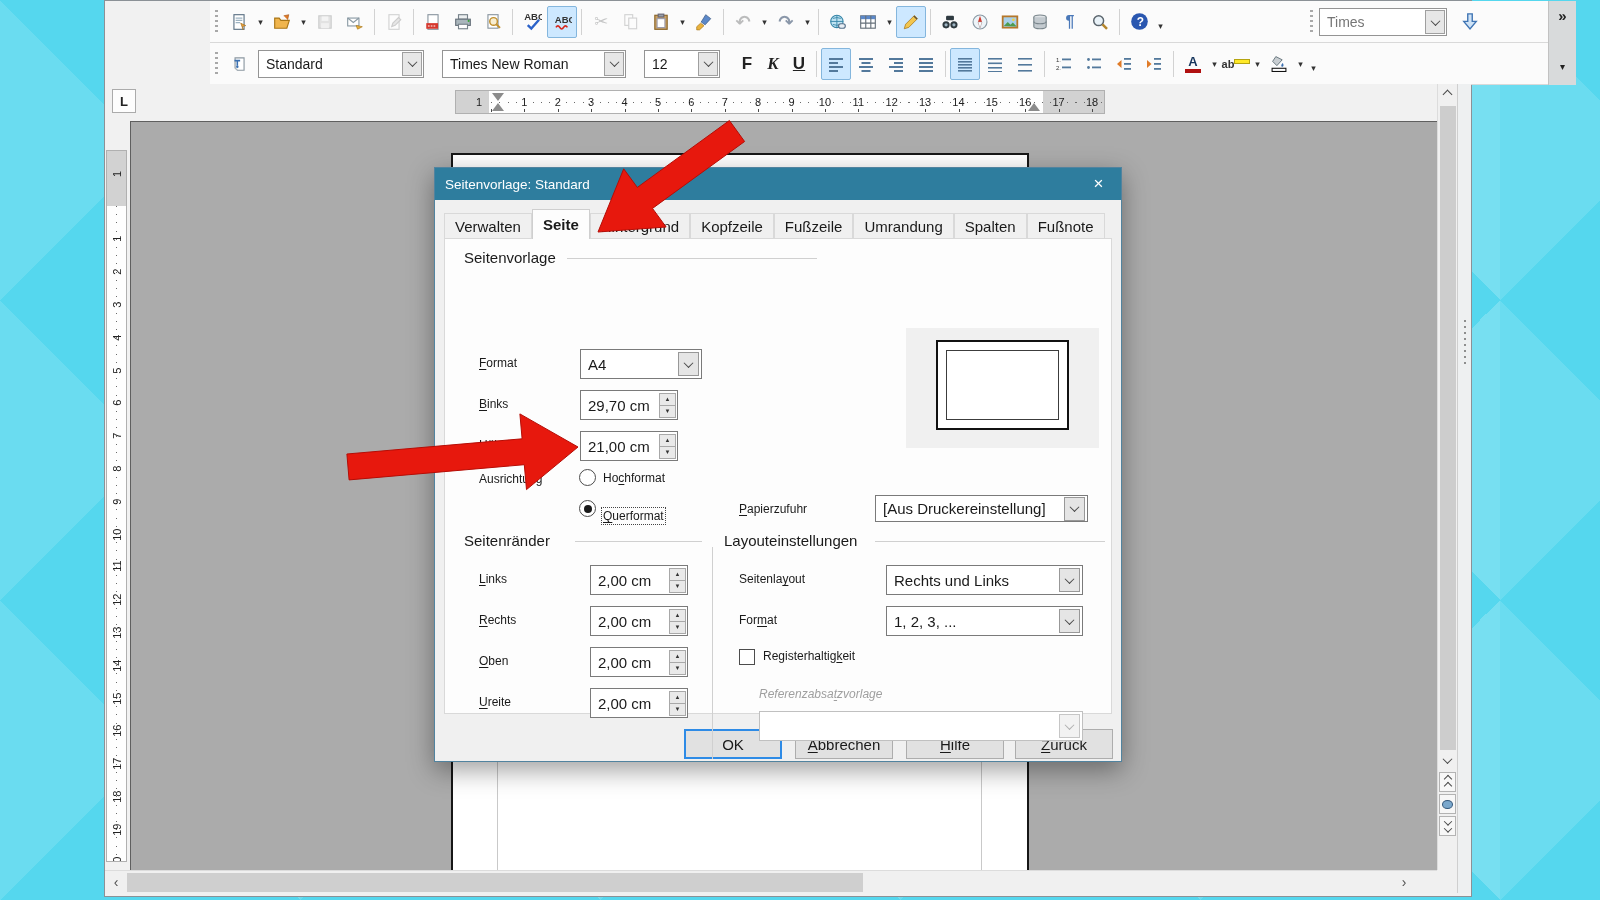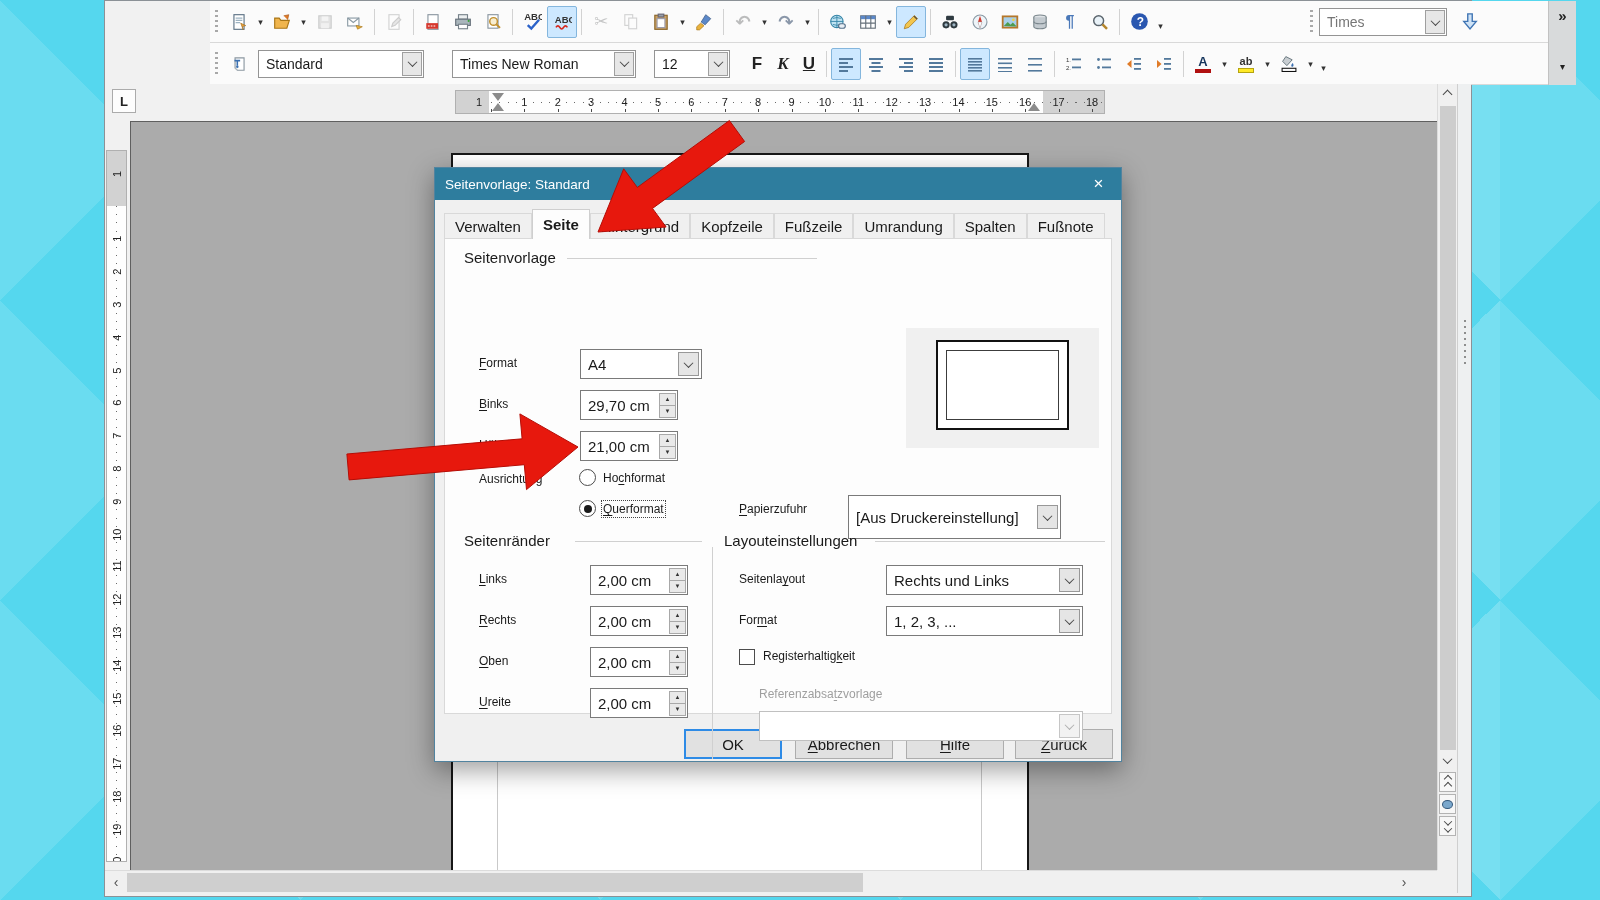--- a/index.html
+++ b/index.html
@@ -99,35 +99,35 @@
   .closebtn{position:absolute;right:0;top:0;width:45px;height:32px;display:flex;align-items:center;justify-content:center;
     color:#fff;font-size:17px;}
   .tabs{position:absolute;left:9px;top:44px;right:9px;height:27px;display:flex;align-items:flex-end;}
   .tab{height:26px;padding:0 10px;display:flex;align-items:center;background:#f0f0f0;border:1px solid #d9d9d9;
     border-bottom:none;margin-right:0;font-size:15px;box-sizing:border-box;position:relative;}
   .tab.active{background:#fdfdfd;font-weight:bold;height:30px;z-index:3;border-color:#cfcfcf;}
   .tabpage{position:absolute;left:9px;top:70px;right:9px;height:476px;background:#fdfdfd;border:1px solid #d9d9d9;box-sizing:border-box;z-index:1;}
   .legend{position:absolute;font-size:15px;color:#1a1a1a;white-space:nowrap;}
   .gline{position:absolute;height:1px;background:#d0d0d0;}
   .lbl{position:absolute;font-size:12px;color:#1a1a1a;white-space:nowrap;}
-  .lbl.dis{color:#9f9f9f;}
+  .lbl.dis{color:#9f9f9f;font-style:italic;}
   .mn{text-decoration:underline;text-underline-offset:2px;}
   .field{position:absolute;background:#fff;border:1px solid #7a7a7a;box-sizing:border-box;display:flex;align-items:center;font-size:15px;}
   .field .fval{flex:1;padding-left:7px;white-space:nowrap;overflow:hidden;}
   .field .fbtn{width:21px;height:24px;margin:2px;background:#e5e5e5;border:1px solid #989898;display:flex;align-items:center;justify-content:center;box-sizing:border-box;flex:0 0 21px;}
   .field.dis{border-color:#c0c0c0;}
   .field.dis .fbtn{background:#f2f2f2;border-color:#c6c6c6;}
   .field.dis .chev{border-color:#b0b0b0;}
   .spincol{width:17px;display:flex;flex-direction:column;margin:1px 1px 1px 0;flex:0 0 17px;}
   .spinbtn{height:13px;background:#e9e9e9;border:1px solid #a8a8a8;display:flex;align-items:center;justify-content:center;
     font-size:6px;color:#333;box-sizing:border-box;}
   .spinbtn + .spinbtn{margin-top:-1px;}
   .radio{position:absolute;width:17px;height:17px;border:1px solid #4c4c4c;border-radius:50%;background:#fff;box-sizing:border-box;}
   .radio.sel::after{content:"";position:absolute;left:3.5px;top:3.5px;width:8px;height:8px;border-radius:50%;background:#1a1a1a;}
-  .focusring{outline:1px dotted #444;outline-offset:1px;}
+  .focusring{outline:1px dotted #444;outline-offset:1px;margin-top:7px;}
   .checkbox{position:absolute;width:16px;height:16px;border:1px solid #4c4c4c;background:#fff;box-sizing:border-box;}
   .preview{position:absolute;left:461px;top:89px;width:193px;height:120px;background:#f0f0f0;}
   .pv-page{position:absolute;left:30px;top:12px;width:133px;height:90px;background:#fff;border:2px solid #111;box-sizing:border-box;}
   .pv-inner{position:absolute;left:8px;top:8px;right:8px;bottom:8px;border:1px solid #3c3c3c;}
   .vsep{position:absolute;width:1px;background:#d0d0d0;}
   .btn{position:absolute;height:30px;background:#e1e1e1;border:1px solid #adadad;display:flex;align-items:center;justify-content:center;
     font-size:15px;color:#1a1a1a;box-sizing:border-box;}
   .btn.default{border:2px solid #2e8be6;}
   
   .arrows{position:absolute;inset:0;z-index:9;pointer-events:none;color:var(--arrow,#e7180d);}
@@ -345,21 +345,21 @@
             <path d="M4 5h5M6.5 5v4.5" stroke="#3a6fb0" stroke-width="1.4" fill="none"></path>
             <circle cx="6.5" cy="10.5" r="1.1" fill="#3a6fb0"></circle>
           </svg>
         </span>
       <div class="combo" style="width:166px;margin-left:4px">
         <span class="cval">Standard</span>
         <span class="cbtn">
             <span class="chev down"></span>
           </span>
       </div>
-      <div class="combo" style="width:184px;margin-left:28px">
+      <div class="combo" style="width:184px;margin-left:18px">
         <span class="cval">Times New Roman</span>
         <span class="cbtn">
             <span class="chev down"></span>
           </span>
       </div>
       <div class="combo" style="width:76px;margin-left:18px">
         <span class="cval">12</span>
         <span class="cbtn">
             <span class="chev down"></span>
           </span>
@@ -478,21 +478,21 @@
         </span>
       <span class="tsep"></span>
       <span class="tbtn">
           <span style="display:flex;flex-direction:column;align-items:center">
             <span style="font-weight:bold;font-size:13px;color:#17365d;line-height:13px">A</span>
             <span style="width:16px;height:4px;background:#b01010;margin-top:1px"></span>
           </span>
         </span>
       <span class="ddbtn">▾</span>
       <span class="tbtn">
-          <span style="display:flex;flex-direction:column;align-items:center">
+          <span style="display:flex;flex-direction:row;">
             <span style="font-weight:bold;font-size:11px;color:#333;line-height:12px">ab</span>
             <span style="width:16px;height:5px;background:#ffe927;border:1px solid #b5a410;margin-top:1px;box-sizing:border-box"></span>
           </span>
         </span>
       <span class="ddbtn">▾</span>
       <span class="tbtn">
           <svg class="ic" width="18" height="17" viewBox="0 0 16 16">
             <path d="M5 1.5l6 3-5 5.5-4-4z" fill="#c9ced2" stroke="#5a6a72" stroke-width=".8"></path>
             <path d="M11.5 7.5c1.4 2 .6 3.6-.4 3.6s-1.6-1.8.4-3.6z" fill="#3a6fb0"></path>
             <rect x="1.5" y="12.5" width="13" height="3" fill="#fff" stroke="#111"></rect>
@@ -653,21 +653,21 @@
         </span>
       </div>
 
       <span class="lbl" style="left:34px;top:233px">Ausrichtung</span>
       <span class="radio" style="left:134px;top:230px"></span>
       <span class="lbl" style="left:158px;top:232px"><span>Ho</span><span class="mn">c</span><span>hformat</span></span>
       <span class="radio sel" style="left:134px;top:261px"></span>
       <span class="lbl focusring" style="left:158px;top:263px"><span class="mn">Q</span><span>uerformat</span></span>
 
       <span class="lbl" style="left:294px;top:263px"><span class="mn">P</span><span>apierzufuhr</span></span>
-      <div class="field" style="left:403px;top:256px;width:213px;height:44px">
+      <div class="field" style="left:430px;top:256px;width:213px;height:27px">
         <span class="fval">[Aus Druckereinstellung]</span>
         <span class="fbtn">
             <span class="chev down"></span>
           </span>
       </div>
 
       <div class="preview">
         <div class="pv-page">
             <div class="pv-inner"></div>
           </div>

